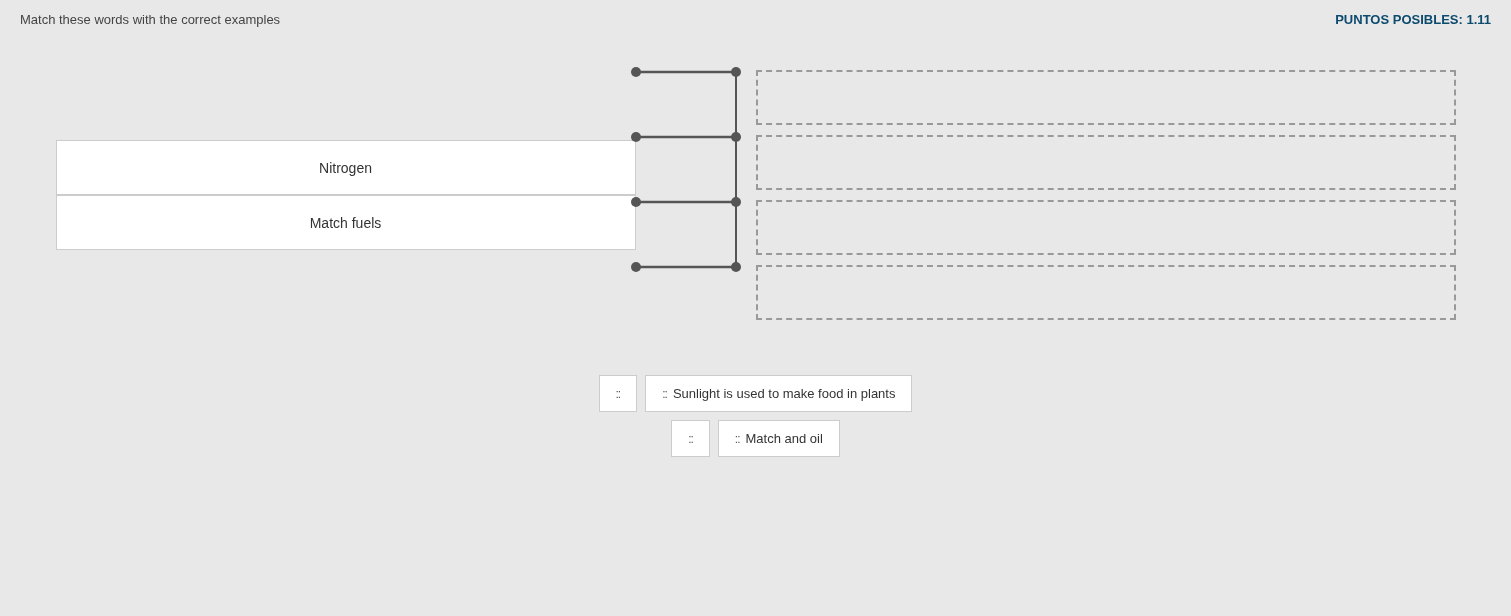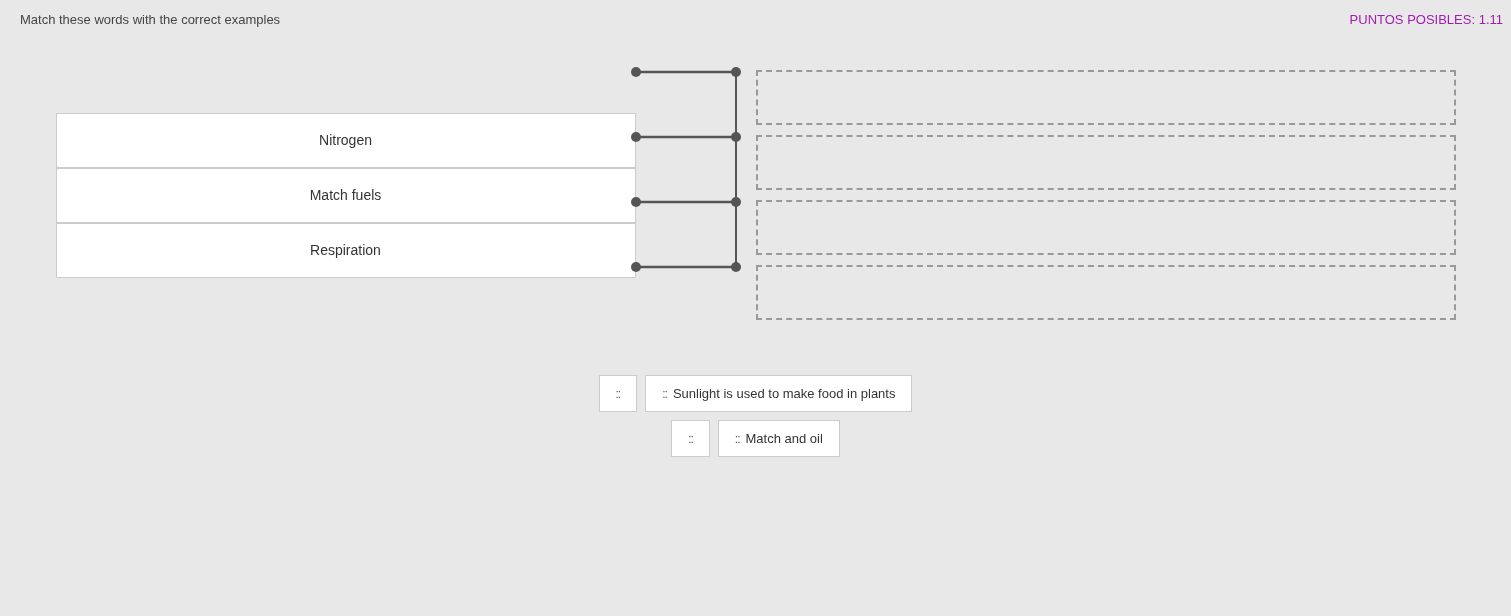--- a/index.html
+++ b/index.html
@@ -9,32 +9,32 @@
       font-size: 14px;
       color: #333;
       width: 1511px;
       min-height: 616px;
       position: relative;
     }
 
     .header {
       display: flex;
       justify-content: space-between;
-      padding: 12px 8px 8px 20px;
+      padding: 12px 20px 8px 20px;
     }
 
     .instructions {
       font-size: 13px;
       color: #444;
     }
 
     .points {
       font-size: 13px;
-      color: #a21caf;
-      font-weight: normal;
+      color: #0c4a6e;
+      font-weight: bold;
     }
 
     .main-container {
       display: flex;
       flex-direction: column;
       align-items: center;
       padding: 0 40px;
     }
 
     .matching-area {
@@ -126,23 +126,20 @@
 <div class="main-container">
   <div class="matching-area">
 
     <div class="left-column">
       <div class="left-item">
         <span>Nitrogen</span>
       </div>
       <div class="left-item">
         <span>Match fuels</span>
       </div>
-      <div class="left-item">
-        <span>Respiration</span>
-      </div>
     </div>
 
     <svg width="120" height="300" style="overflow:visible; flex-shrink:0;">
 
       <circle cx="0" cy="27" r="5" fill="#555"></circle>
       <line x1="0" y1="27" x2="100" y2="27" stroke="#555" stroke-width="2.5"></line>
       <circle cx="100" cy="27" r="5" fill="#555"></circle>
 
       <circle cx="0" cy="92" r="5" fill="#555"></circle>
       <line x1="0" y1="92" x2="100" y2="92" stroke="#555" stroke-width="2.5"></line>

